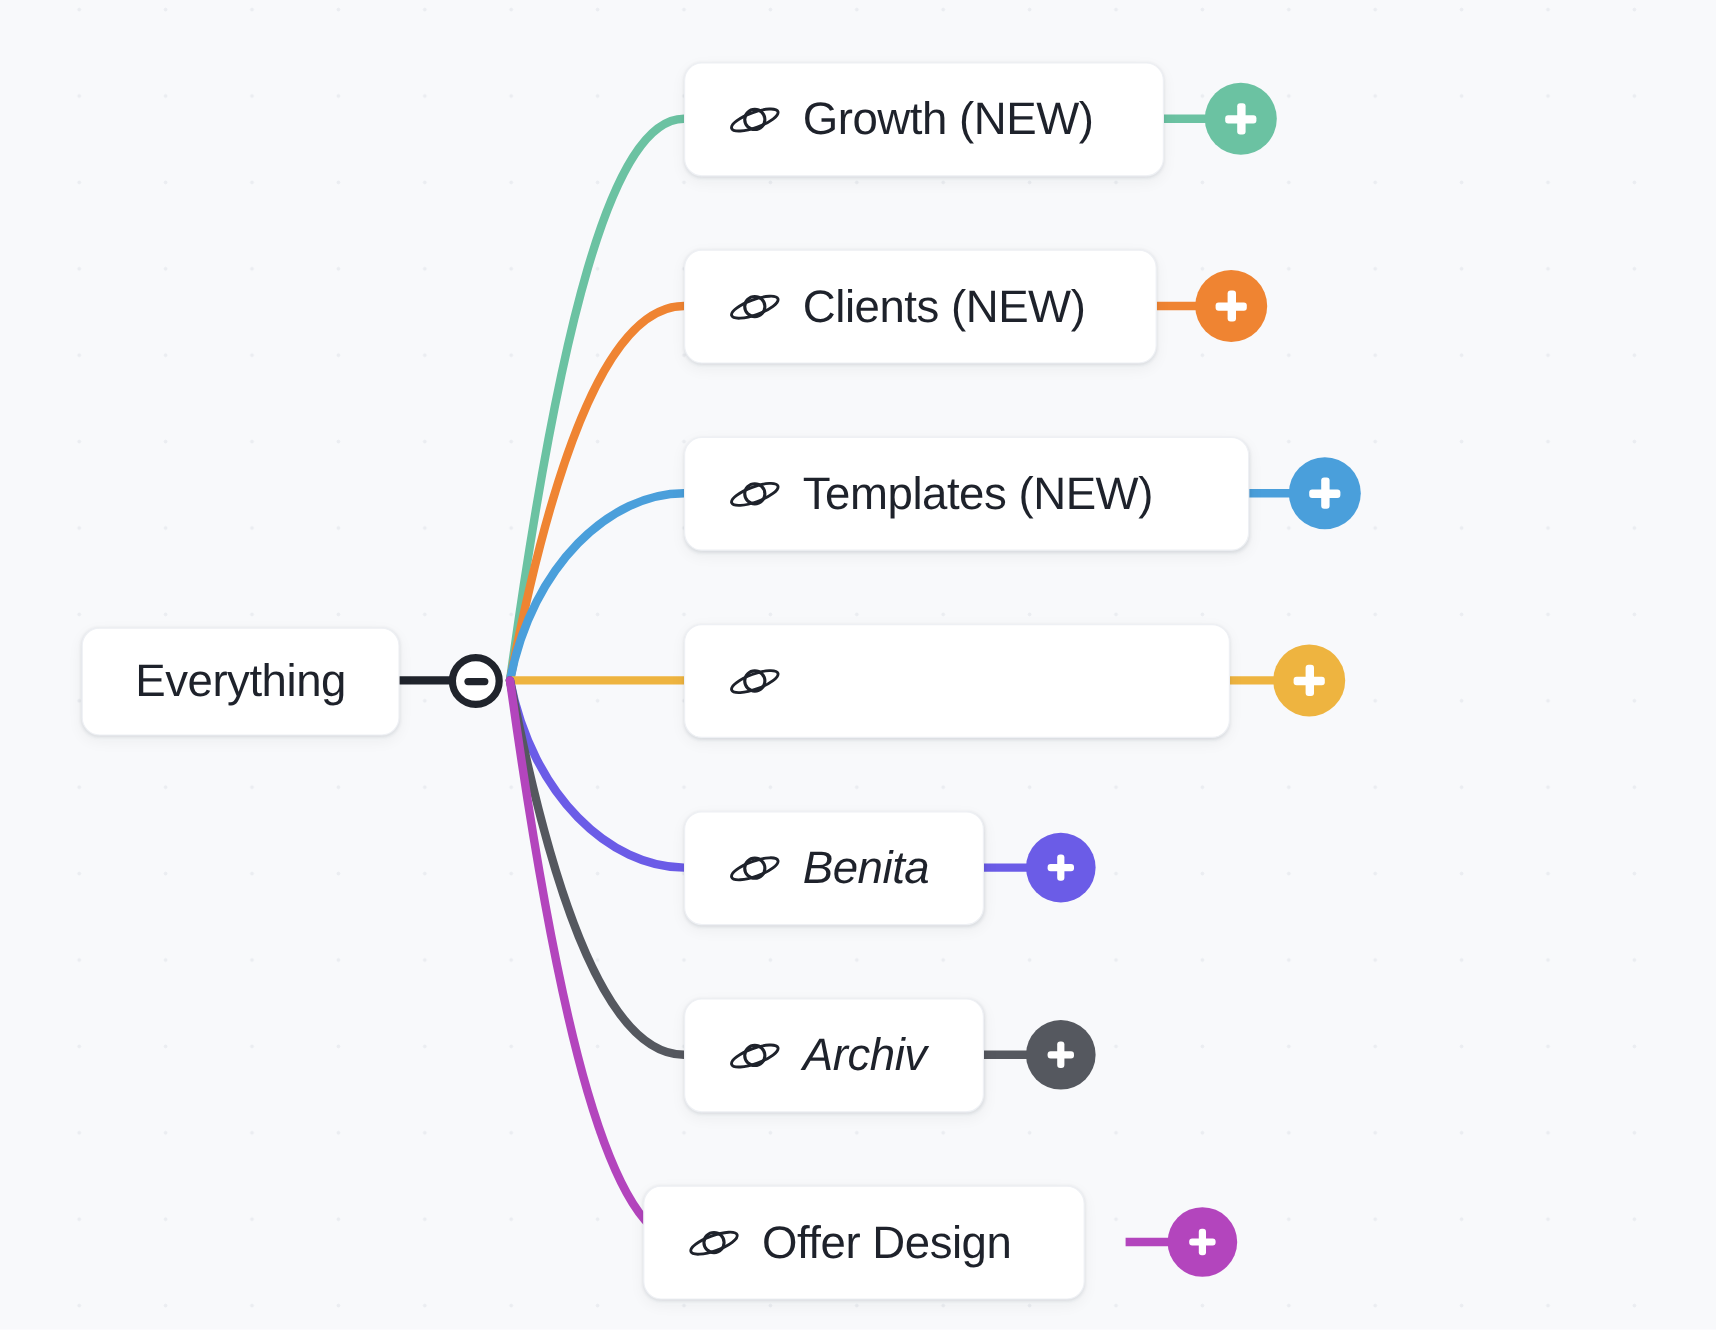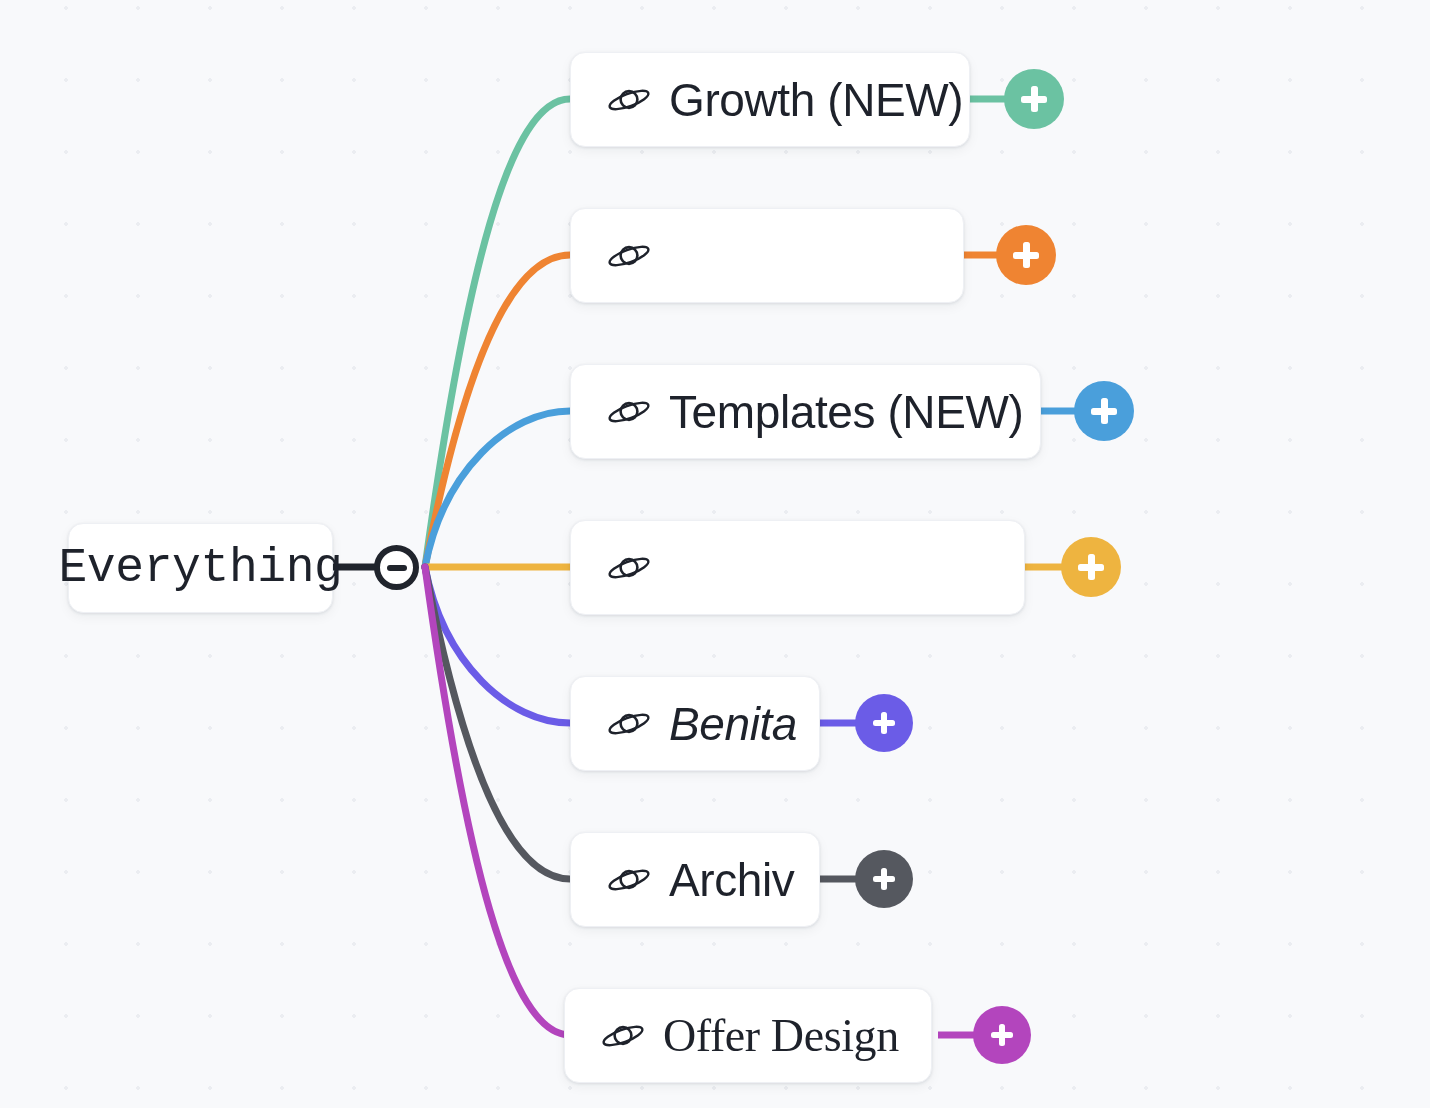--- a/index.html
+++ b/index.html
@@ -35,34 +35,34 @@
     border-radius: 15px;
     box-shadow: 0 1px 3px rgba(24,32,48,.10), 0 4px 12px rgba(24,32,48,.05);
     border: 1px solid #eef0f4;
   }
   .node .planet-icon {
     flex: 0 0 auto;
     display: block;
     margin-right: 18px;
   }
   .node-label {
-    font-size: 46px;
+    font-size: 38px;
     line-height: 1;
     color: #1e222b;
     letter-spacing: -0.4px;
     white-space: nowrap;
   }
 
   
   #root-node {
     left: 68px; top: 523px;
     width: 265px; height: 90px;
     justify-content: center;
   }
-  #root-node .node-label { font-size: 48px; font-family: Liberation Mono, monospace; }
+  #root-node .node-label { font-size: 38px; }
 
   
   .child-node {
     padding-left: 36px;
     height: 95px;
   }
 
   
   #collapse-toggle {
     position: absolute;
@@ -148,20 +148,21 @@
         <span class="plus-h"></span>
         <span class="plus-v"></span>
       </div>
       <div class="node child-node" style="left: 570px; top: 208px; width: 394px; height: 95px;">
         <svg class="planet-icon" width="44" height="34" viewBox="0 0 44 34">
           <g fill="none" stroke="#1e222b" stroke-width="2.6" stroke-linecap="round">
             <circle cx="22" cy="16.5" r="8.4"></circle>
             <ellipse cx="22" cy="17" rx="20.5" ry="6.3" transform="rotate(-20 22 17)" stroke-width="2.4"></ellipse>
           </g>
         </svg>
+        <span class="node-label">Clients (NEW)</span>
       </div>
       <div class="add-btn" style="left: 996px; top: 225px; width: 60px; height: 60px; background: rgb(239, 132, 50);">
         <span class="plus-h"></span>
         <span class="plus-v"></span>
       </div>
       <div class="node child-node" style="left: 570px; top: 364px; width: 471px; height: 95px;">
         <svg class="planet-icon" width="44" height="34" viewBox="0 0 44 34">
           <g fill="none" stroke="#1e222b" stroke-width="2.6" stroke-linecap="round">
             <circle cx="22" cy="16.5" r="8.4"></circle>
             <ellipse cx="22" cy="17" rx="20.5" ry="6.3" transform="rotate(-20 22 17)" stroke-width="2.4"></ellipse>
@@ -191,34 +192,34 @@
             <circle cx="22" cy="16.5" r="8.4"></circle>
             <ellipse cx="22" cy="17" rx="20.5" ry="6.3" transform="rotate(-20 22 17)" stroke-width="2.4"></ellipse>
           </g>
         </svg>
         <span class="node-label">Benita</span>
       </div>
       <div class="add-btn small" style="left: 855px; top: 694px; width: 58px; height: 58px; background: rgb(107, 92, 231);">
         <span class="plus-h"></span>
         <span class="plus-v"></span>
       </div>
-      <div class="node child-node" style="left: 570px; top: 832px; width: 250px; height: 95px;">
+      <div class="node child-node" style="left: 570px; top: 832px; width: 250px; height: 95px; font-style: italic;">
         <svg class="planet-icon" width="44" height="34" viewBox="0 0 44 34">
           <g fill="none" stroke="#1e222b" stroke-width="2.6" stroke-linecap="round">
             <circle cx="22" cy="16.5" r="8.4"></circle>
             <ellipse cx="22" cy="17" rx="20.5" ry="6.3" transform="rotate(-20 22 17)" stroke-width="2.4"></ellipse>
           </g>
         </svg>
         <span class="node-label">Archiv</span>
       </div>
       <div class="add-btn small" style="left: 855px; top: 850px; width: 58px; height: 58px; background: rgb(85, 88, 95);">
         <span class="plus-h"></span>
         <span class="plus-v"></span>
       </div>
-      <div class="node child-node" style="left: 564px; top: 988px; width: 368px; height: 95px; font-family: Liberation Serif, serif;">
+      <div class="node child-node" style="left: 536px; top: 988px; width: 368px; height: 95px;">
         <svg class="planet-icon" width="44" height="34" viewBox="0 0 44 34">
           <g fill="none" stroke="#1e222b" stroke-width="2.6" stroke-linecap="round">
             <circle cx="22" cy="16.5" r="8.4"></circle>
             <ellipse cx="22" cy="17" rx="20.5" ry="6.3" transform="rotate(-20 22 17)" stroke-width="2.4"></ellipse>
           </g>
         </svg>
         <span class="node-label">Offer Design</span>
       </div>
       <div class="add-btn small" style="left: 973px; top: 1006px; width: 58px; height: 58px; background: rgb(179, 69, 189);">
         <span class="plus-h"></span>

